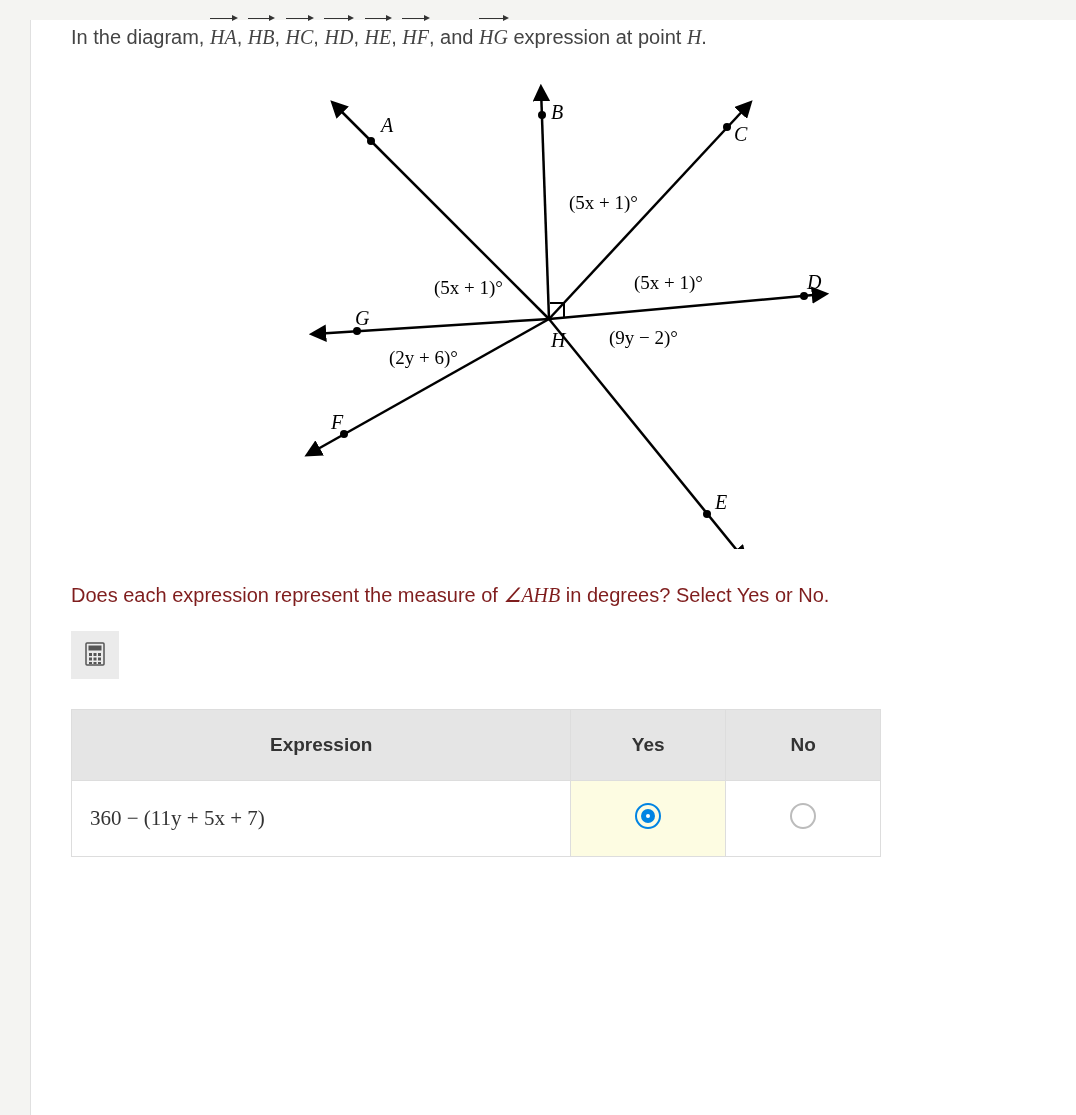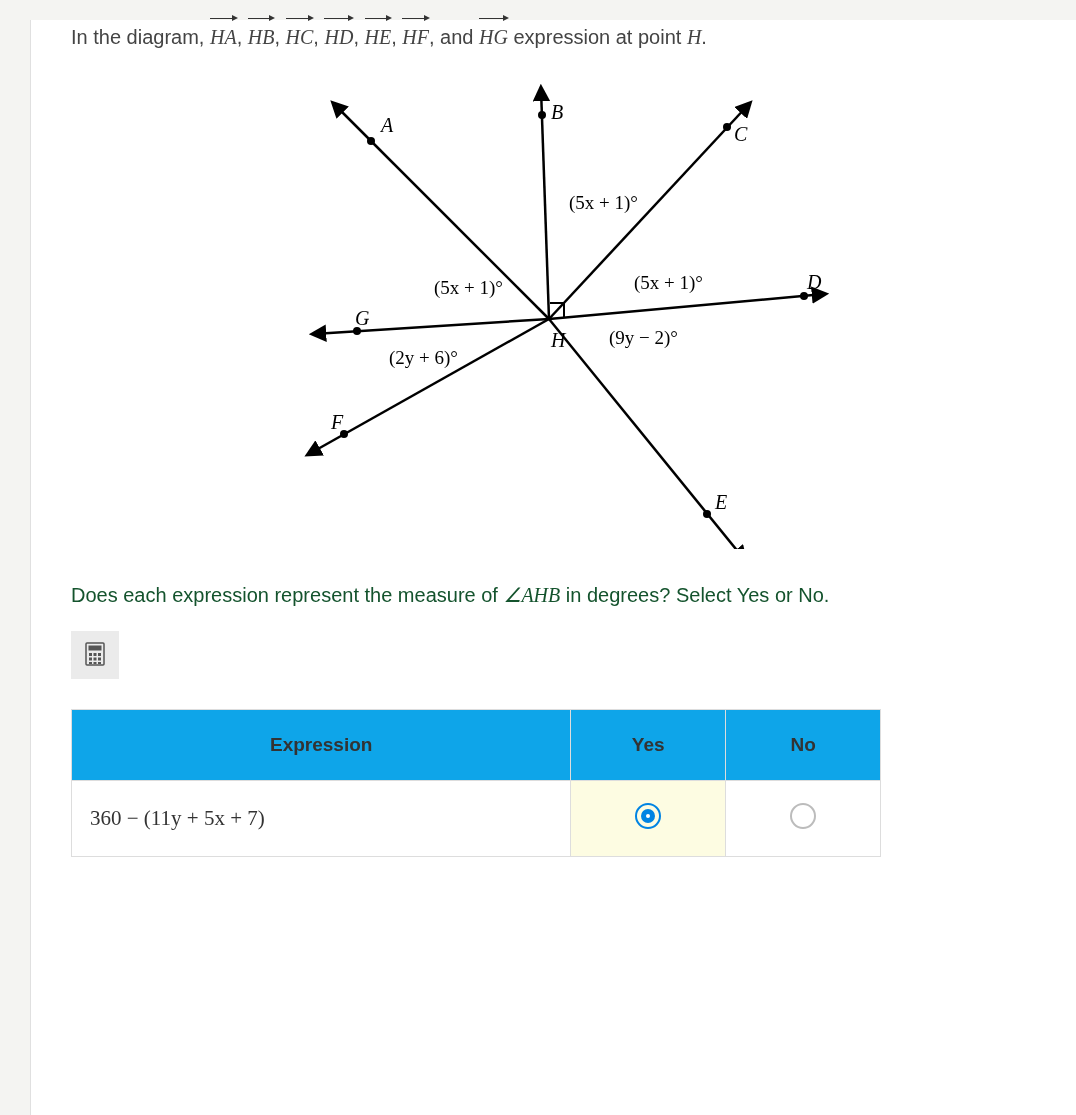--- a/index.html
+++ b/index.html
@@ -46,21 +46,21 @@
     border-left: 6px solid #333;
     border-top: 3px solid transparent;
     border-bottom: 3px solid transparent;
   }
   .diagram-wrap {
     width: 550px;
     margin: 10px auto 20px auto;
   }
   .question {
     font-size: 20px;
-    color: #14532d;
+    color: #7f1d1d;
     margin: 30px 0 24px 0;
   }
   .angle-sym {
     font-family: 'Times New Roman', serif;
   }
   .calc-btn {
     width: 48px; height: 48px;
     background: #ebebeb;
     border: none;
     display: flex;
@@ -71,21 +71,21 @@
   }
   .calc-btn svg { width: 20px; height: 24px; }
   table.ans {
     border-collapse: collapse;
     width: 810px;
   }
   table.ans th, table.ans td {
     border: 1px solid #ddd;
   }
   table.ans th {
-    background: #0ea5e9;
+    background: #e5e5e5;
     font-weight: bold;
     font-size: 19px;
     color: #333;
     padding: 24px 10px;
   }
   table.ans th.expr-head { width: 500px; }
   table.ans th.yn-head { width: 155px; }
   table.ans td {
     padding: 22px 18px;
     font-size: 21px;

